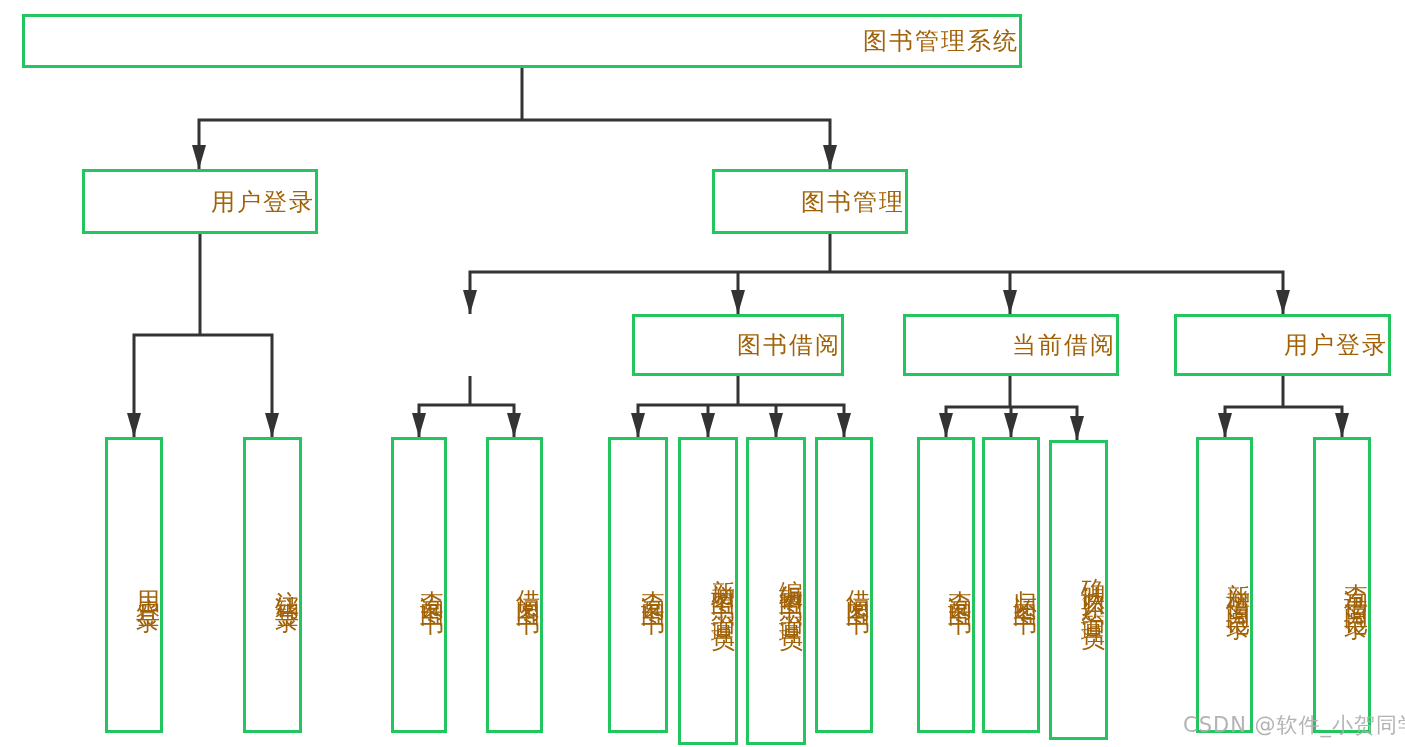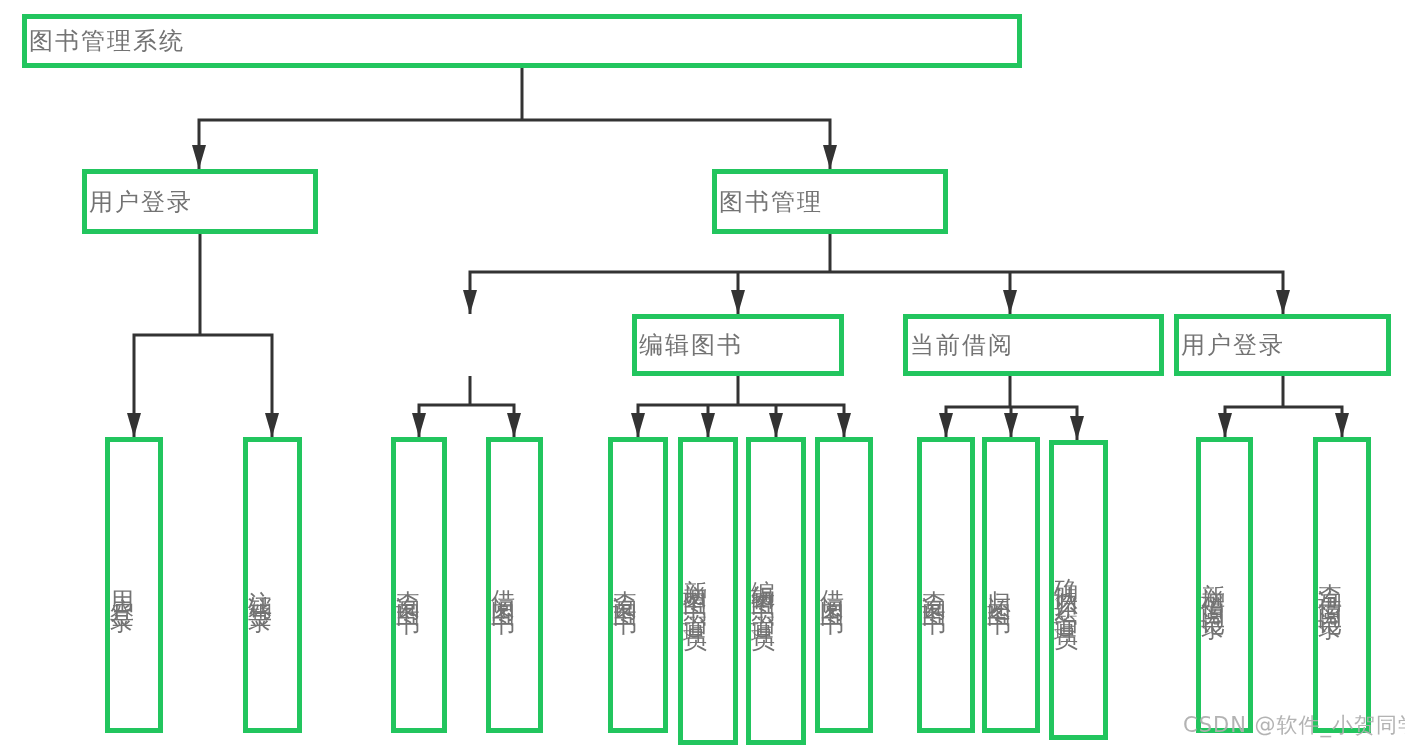--- a/index.html
+++ b/index.html
@@ -19,51 +19,51 @@
     position: absolute;
     left: 0; top: 0;
     width: 1405px;
     height: 747px;
     z-index: 1;
   }
   .node {
     position: absolute;
     box-sizing: border-box;
     background: #ffffff;
-    border: 5px solid #22c55e;
+    border: 3px solid #22c55e;
     display: flex;
     align-items: center;
-    justify-content: flex-start;
+    justify-content: flex-end;
     z-index: 2;
-    color: #737373;
+    color: #a16207;
   }
   .node span {
     display: block;
     white-space: nowrap;
   }
   .hnode span {
     font-size: 24px;
     letter-spacing: 2px;
     text-indent: 2px;
   }
   .leaf span {
     writing-mode: vertical-rl;
     text-orientation: mixed;
     font-size: 24px;
     letter-spacing: 7px;
     line-height: 1;
   }
   
   .root      { left: 22px;   top: 14px;  width: 1000px; height: 54px; }
   .b-login   { left: 82px;   top: 169px; width: 236px;  height: 65px; }
-  .b-mgmt    { left: 712px;  top: 169px; width: 236px;  height: 65px; }
+  .b-mgmt    { left: 712px;  top: 169px; width: 196px;  height: 65px; }
   .l2        { top: 314px;   height: 62px; }
   .n-newbook { left: 363px;  width: 215px; }
   .n-borrow  { left: 632px;  width: 212px; }
-  .n-current { left: 903px;  width: 261px; font-family: Liberation Serif, serif; }
+  .n-current { left: 903px;  width: 216px; font-family: Liberation Serif, serif; }
   .n-records { left: 1174px; width: 217px; }
   .leaf      { top: 437px;   height: 296px; }
   .lf1  { left: 105px;  width: 58px; }
   .lf2  { left: 243px;  width: 59px; }
   .lf3  { left: 391px;  width: 56px; }
   .lf4  { left: 486px;  width: 57px; }
   .lf5  { left: 608px;  width: 60px; }
   .lf6  { left: 678px;  width: 60px; height: 308px; }
   .lf7  { left: 746px;  width: 60px; height: 308px; }
   .lf8  { left: 815px;  width: 58px; }
@@ -129,21 +129,21 @@
   </div>
 
   <div class="node hnode b-login">
     <span>用户登录</span>
   </div>
   <div class="node hnode b-mgmt">
     <span>图书管理</span>
   </div>
 
   <div class="node hnode l2 n-borrow">
-    <span>编辑图书</span>
+    <span>图书借阅</span>
   </div>
   <div class="node hnode l2 n-current">
     <span>当前借阅</span>
   </div>
   <div class="node hnode l2 n-records">
     <span>用户登录</span>
   </div>
 
   <div class="node leaf lf1">
     <span>用户登录</span>

